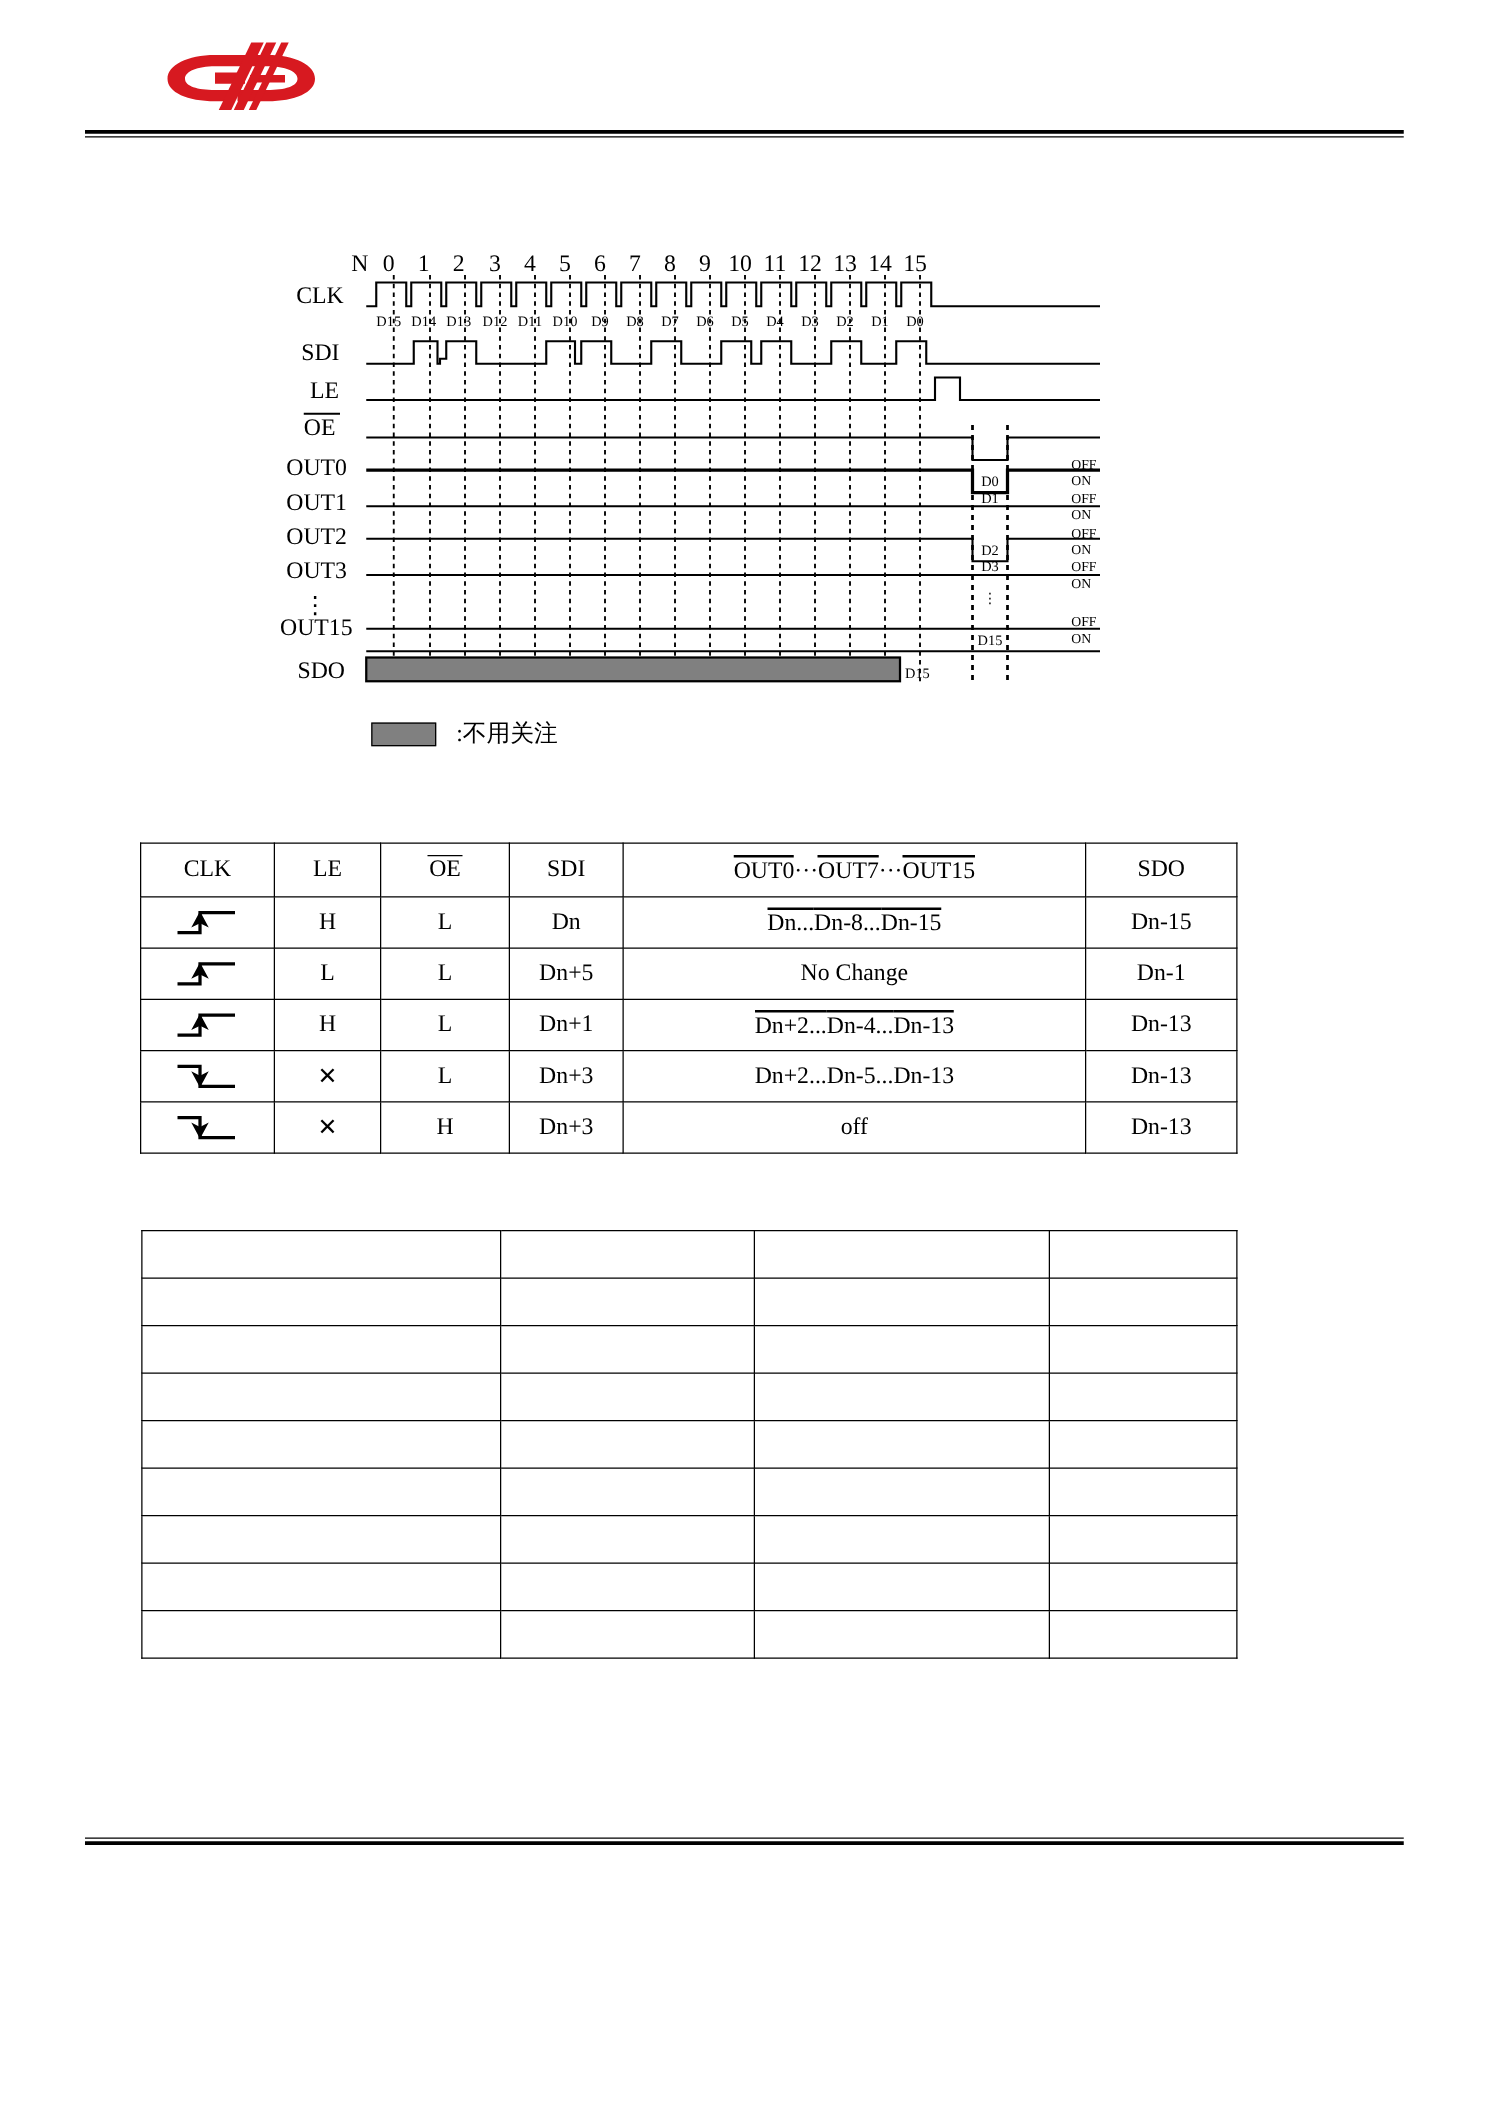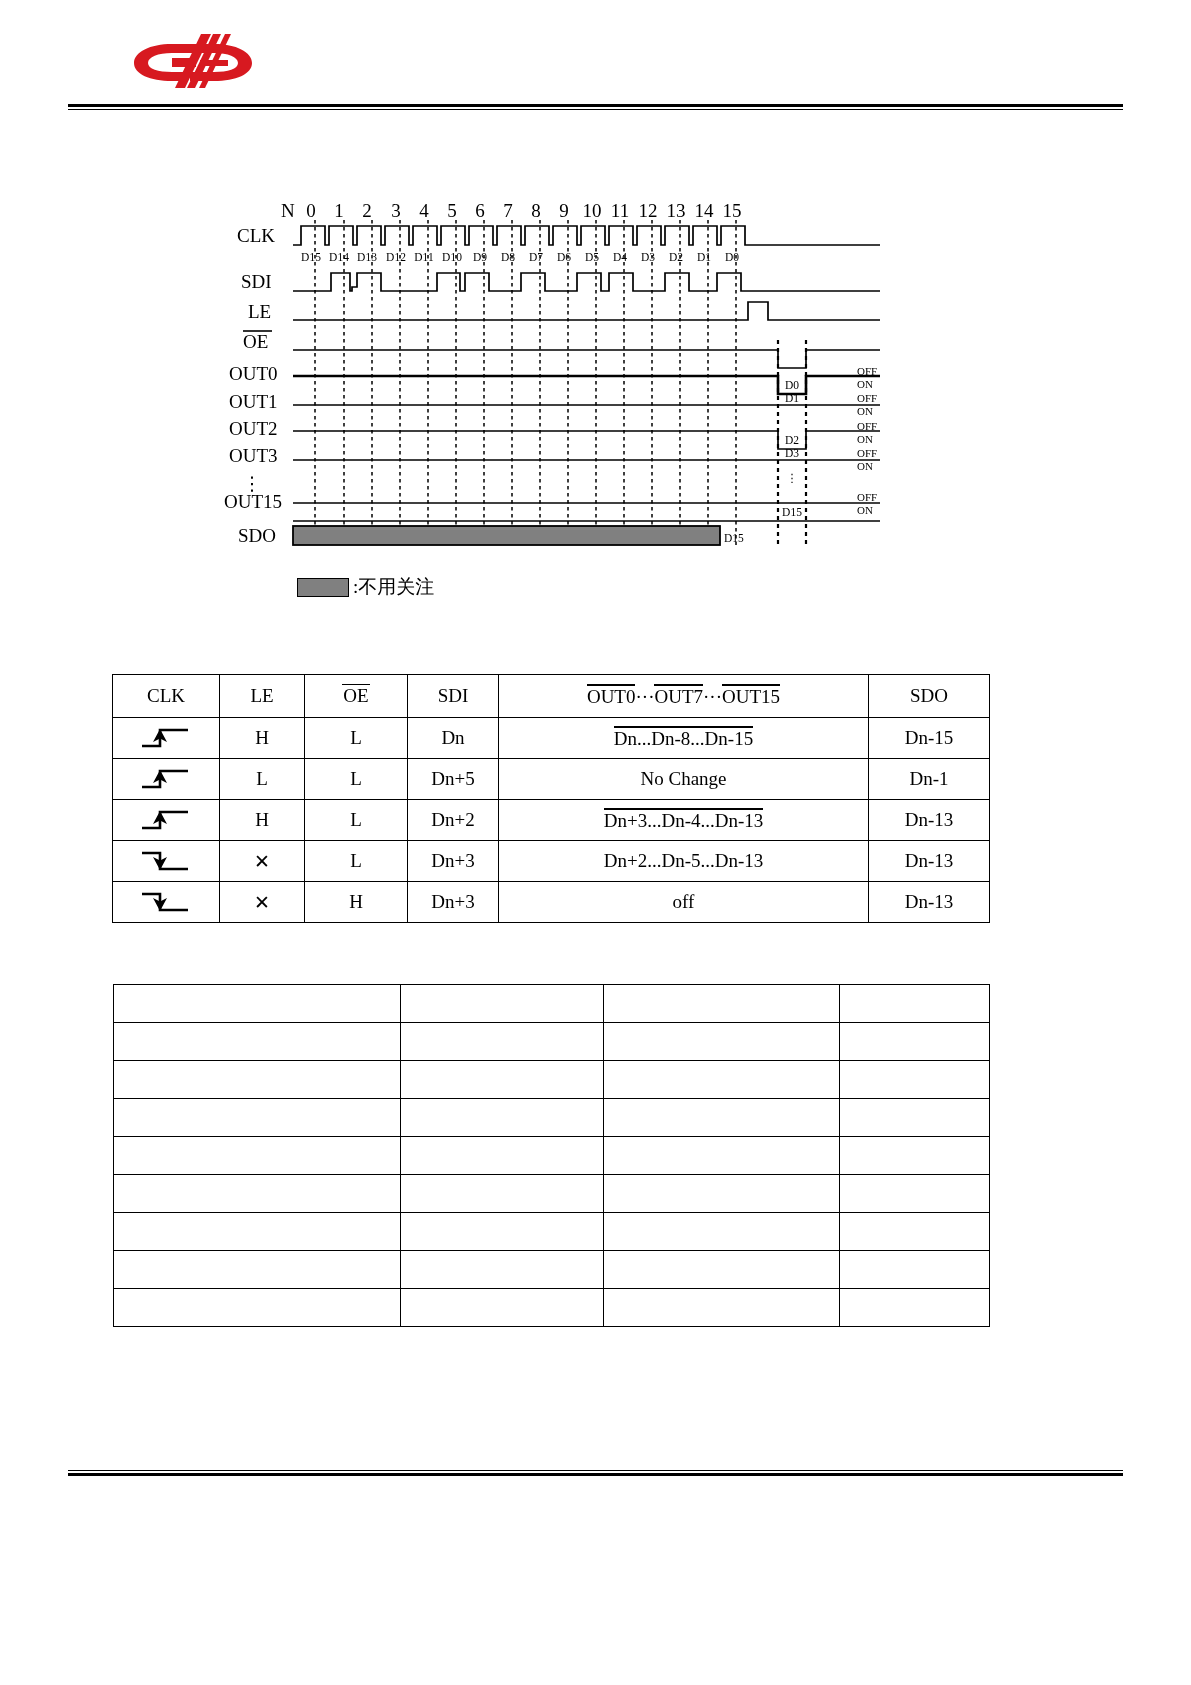--- a/index.html
+++ b/index.html
@@ -117,21 +117,21 @@
     stroke-dasharray: 4 4;
   }
 
   
   .legend {
     position: absolute;
     left: 297px;
     top: 574px;
     display: flex;
     align-items: center;
-    gap: 0px;
+    gap: 12px;
   }
   .legend-swatch {
     width: 50px;
     height: 17px;
     background: #808080;
     border: 1.6px solid #000;
   }
   .legend-text {
     font-family: "Liberation Serif", "DejaVu Sans", sans-serif;
     font-size: 19px;
@@ -413,23 +413,23 @@
       <td>
         <span class="edge-icon">
           <svg width="56" height="26" viewBox="0 0 56 26">
             <path d="M4,21 L22,21 L22,5 L50,5" fill="none" stroke="#000" stroke-width="2.6"></path>
             <path d="M22,4 L29,17 L22,13.5 L15,17 Z" fill="#000"></path>
           </svg>
         </span>
       </td>
       <td>H</td>
       <td>L</td>
-      <td>Dn+2</td>
-      <td>
-        <span class="ovl-seg">Dn+3...</span><span class="ovl-seg">Dn-4...</span><span class="ovl-seg">Dn-13</span>
+      <td>Dn+1</td>
+      <td>
+        <span class="ovl-seg">Dn+2...</span><span class="ovl-seg">Dn-4...</span><span class="ovl-seg">Dn-13</span>
       </td>
       <td>Dn-13</td>
     </tr>
 
     <tr>
       <td>
         <span class="edge-icon">
           <svg width="56" height="26" viewBox="0 0 56 26">
             <path d="M4,5 L22,5 L22,21 L50,21" fill="none" stroke="#000" stroke-width="2.6"></path>
             <path d="M22,22 L29,9 L22,12.5 L15,9 Z" fill="#000"></path>

